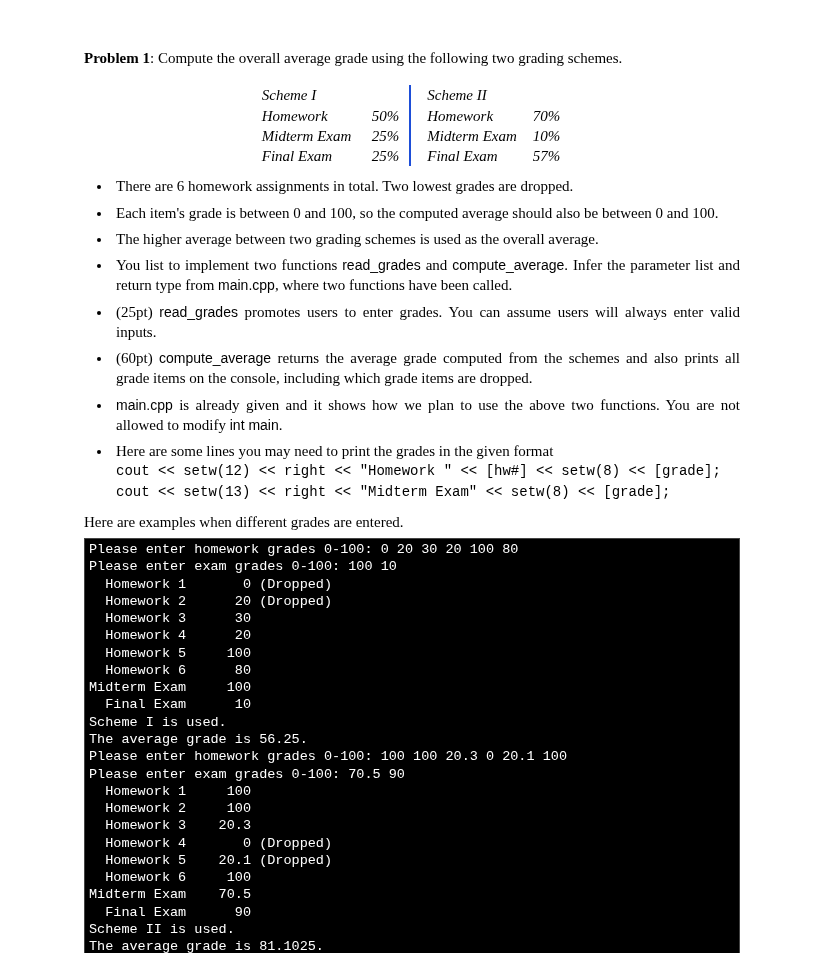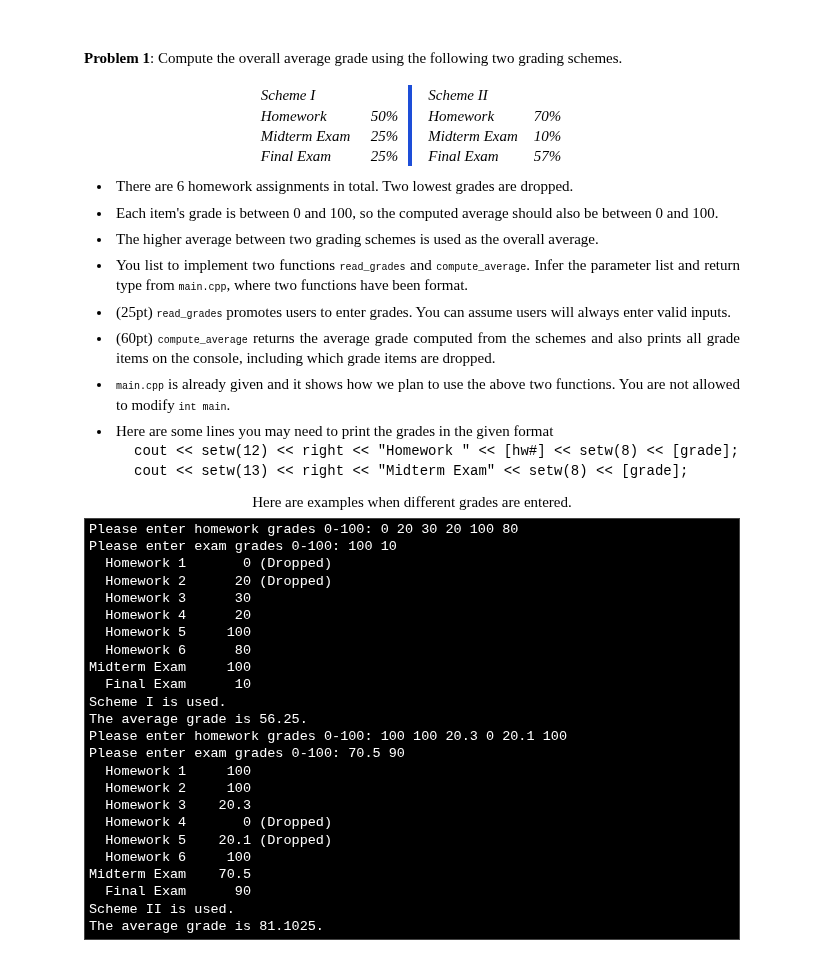--- a/index.html
+++ b/index.html
@@ -12,26 +12,26 @@
       color: #000;
       padding: 48px 76px 20px 84px;
       line-height: 1.35;
     }
     .title-line { margin-bottom: 17px; }
     .title-line .bold { font-weight: bold; }
     .scheme-table { margin: 4px auto 10px auto; border-collapse: collapse; font-style: italic; }
     .scheme-table td { padding: 0 8px; vertical-align: top; }
     .scheme-table .col-name { min-width: 110px; }
     .scheme-table .col-pct { min-width: 36px; padding-right: 10px; }
-    .scheme-table .sep { border-left: 4px solid #1d4ed8; padding-left: 16px; }
+    .scheme-table .sep { border-left: 2px solid #1d4ed8; padding-left: 16px; }
     .bullets { margin: 4px 0 10px 0; padding-left: 28px; }
     .bullets li { margin: 2px 0 6px 0; text-align: justify; padding-left: 4px; }
-    .tt { font-family: Liberation Mono, monospace; font-size: 10px; }
-    .codeblock { font-family: "Courier New", monospace; font-size: 14px; margin-left: 18px; white-space: nowrap; line-height: 1.45; }
-    .after-bullets { margin: 2px 0 6px 0; text-align: center; }
+    .tt { font-family: Liberation Sans, sans-serif; font-size: 14px; }
+    .codeblock { font-family: "Courier New", monospace; font-size: 14px; white-space: nowrap; line-height: 1.45; }
+    .after-bullets { margin: 2px 0 6px 0; }
     .terminal {
       background: #000;
       color: #fff;
       font-family: "Lucida Console", "Courier New", monospace;
       font-size: 13.5px;
       padding: 2px 4px 4px 4px;
       white-space: pre;
       line-height: 1.28;
       border: 1px solid #444;
       overflow: hidden;
@@ -71,21 +71,21 @@
     <td class="col-pct">57%</td>
   </tr>
 </tbody>
   </table>
 
 <ul class="bullets">
   <li>There are 6 homework assignments in total. Two lowest grades are dropped.</li>
   <li>Each item's grade is between 0 and 100, so the computed average should also be between 0 and 100.</li>
   <li>The higher average between two grading schemes is used as the overall average.</li>
   <li>
-    <span>You list to implement two functions </span><span class="tt">read_grades</span><span> and </span><span class="tt">compute_average</span><span>. Infer the parameter list and return type from </span><span class="tt">main.cpp</span><span>, where two functions have been format.</span>
+    <span>You list to implement two functions </span><span class="tt">read_grades</span><span> and </span><span class="tt">compute_average</span><span>. Infer the parameter list and return type from </span><span class="tt">main.cpp</span><span>, where two functions have been called.</span>
   </li>
   <li>
     <span>(25pt) </span><span class="tt">read_grades</span><span> promotes users to enter grades. You can assume users will always enter valid inputs.</span>
   </li>
   <li>
     <span>(60pt) </span><span class="tt">compute_average</span><span> returns the average grade computed from the schemes and also prints all grade items on the console, including which grade items are dropped.</span>
   </li>
   <li>
     <span class="tt">main.cpp</span><span> is already given and it shows how we plan to use the above two functions. You are not allowed to modify </span><span class="tt">int main</span><span>.</span>
   </li>

